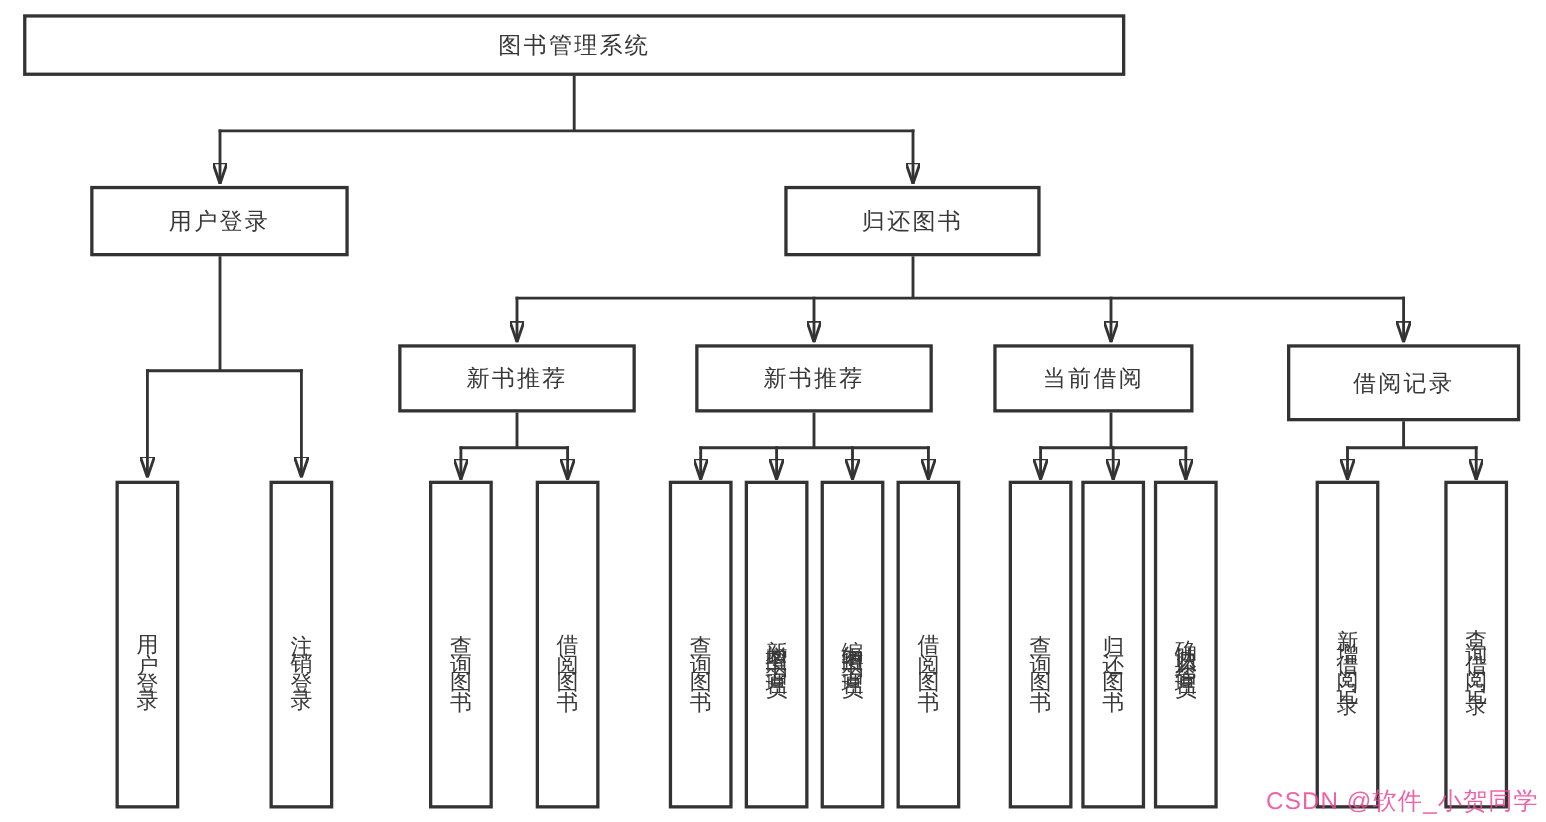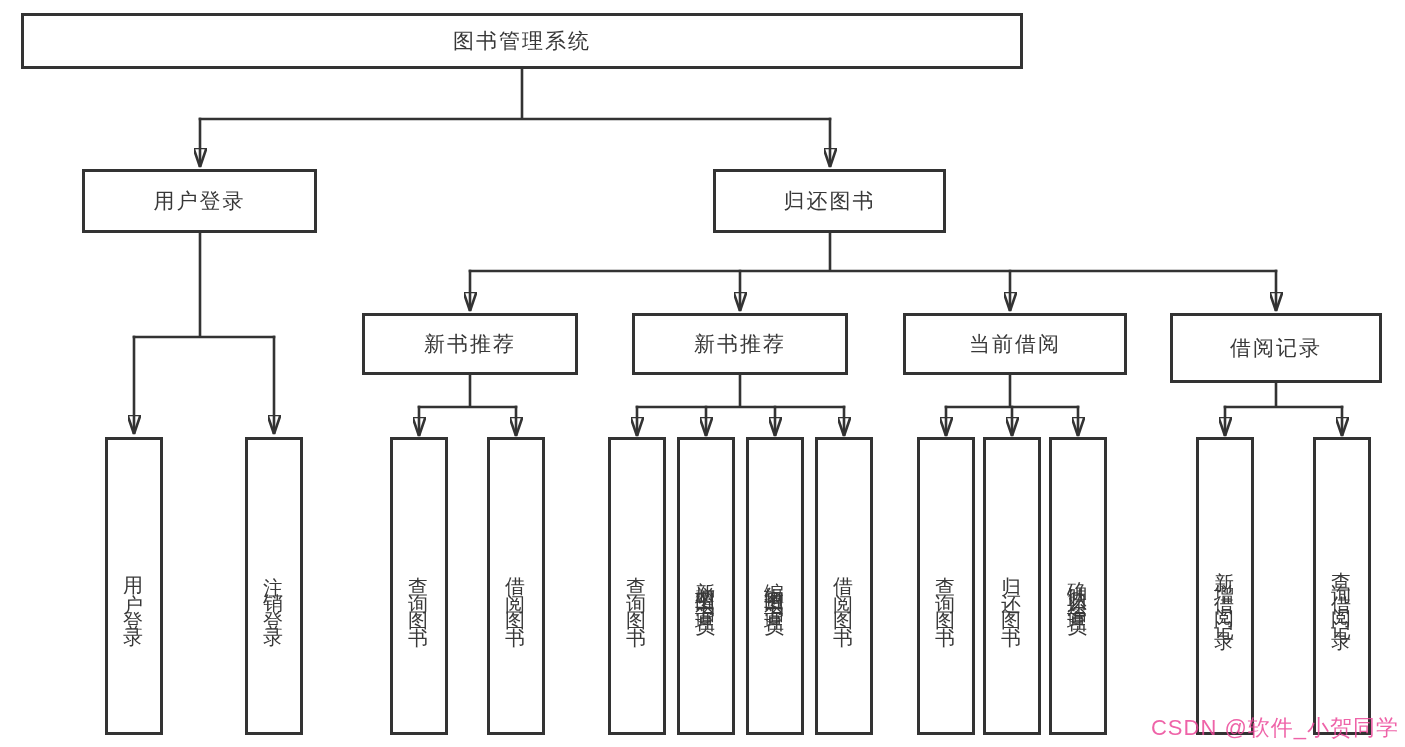--- a/index.html
+++ b/index.html
@@ -84,21 +84,21 @@
     <path d="M1342 407 V435" marker-end="url(#arr)"></path>
   </svg>
 
   <div class="node hbox" style="left:21px;top:13px;width:1002px;height:56px">图书管理系统</div>
 
   <div class="node hbox" style="left:82px;top:169px;width:235px;height:64px">用户登录</div>
   <div class="node hbox" style="left:713px;top:169px;width:233px;height:64px">归还图书</div>
 
   <div class="node hbox" style="left:362px;top:313px;width:216px;height:62px">新书推荐</div>
   <div class="node hbox" style="left:632px;top:313px;width:216px;height:62px">新书推荐</div>
-  <div class="node hbox" style="left:903px;top:313px;width:224px;height:62px">当前借阅</div>
+  <div class="node hbox" style="left:903px;top:313px;width:182px;height:62px">当前借阅</div>
   <div class="node hbox" style="left:1170px;top:313px;width:212px;height:70px">借阅记录</div>
 
   <div class="node vbox ls16" style="left:105px;top:437px;width:58px;height:298px">
     <span>用户登录</span>
   </div>
   <div class="node vbox ls16" style="left:245px;top:437px;width:58px;height:298px">
     <span>注销登录</span>
   </div>
 
   <div class="node vbox ls16" style="left:390px;top:437px;width:58px;height:298px">

